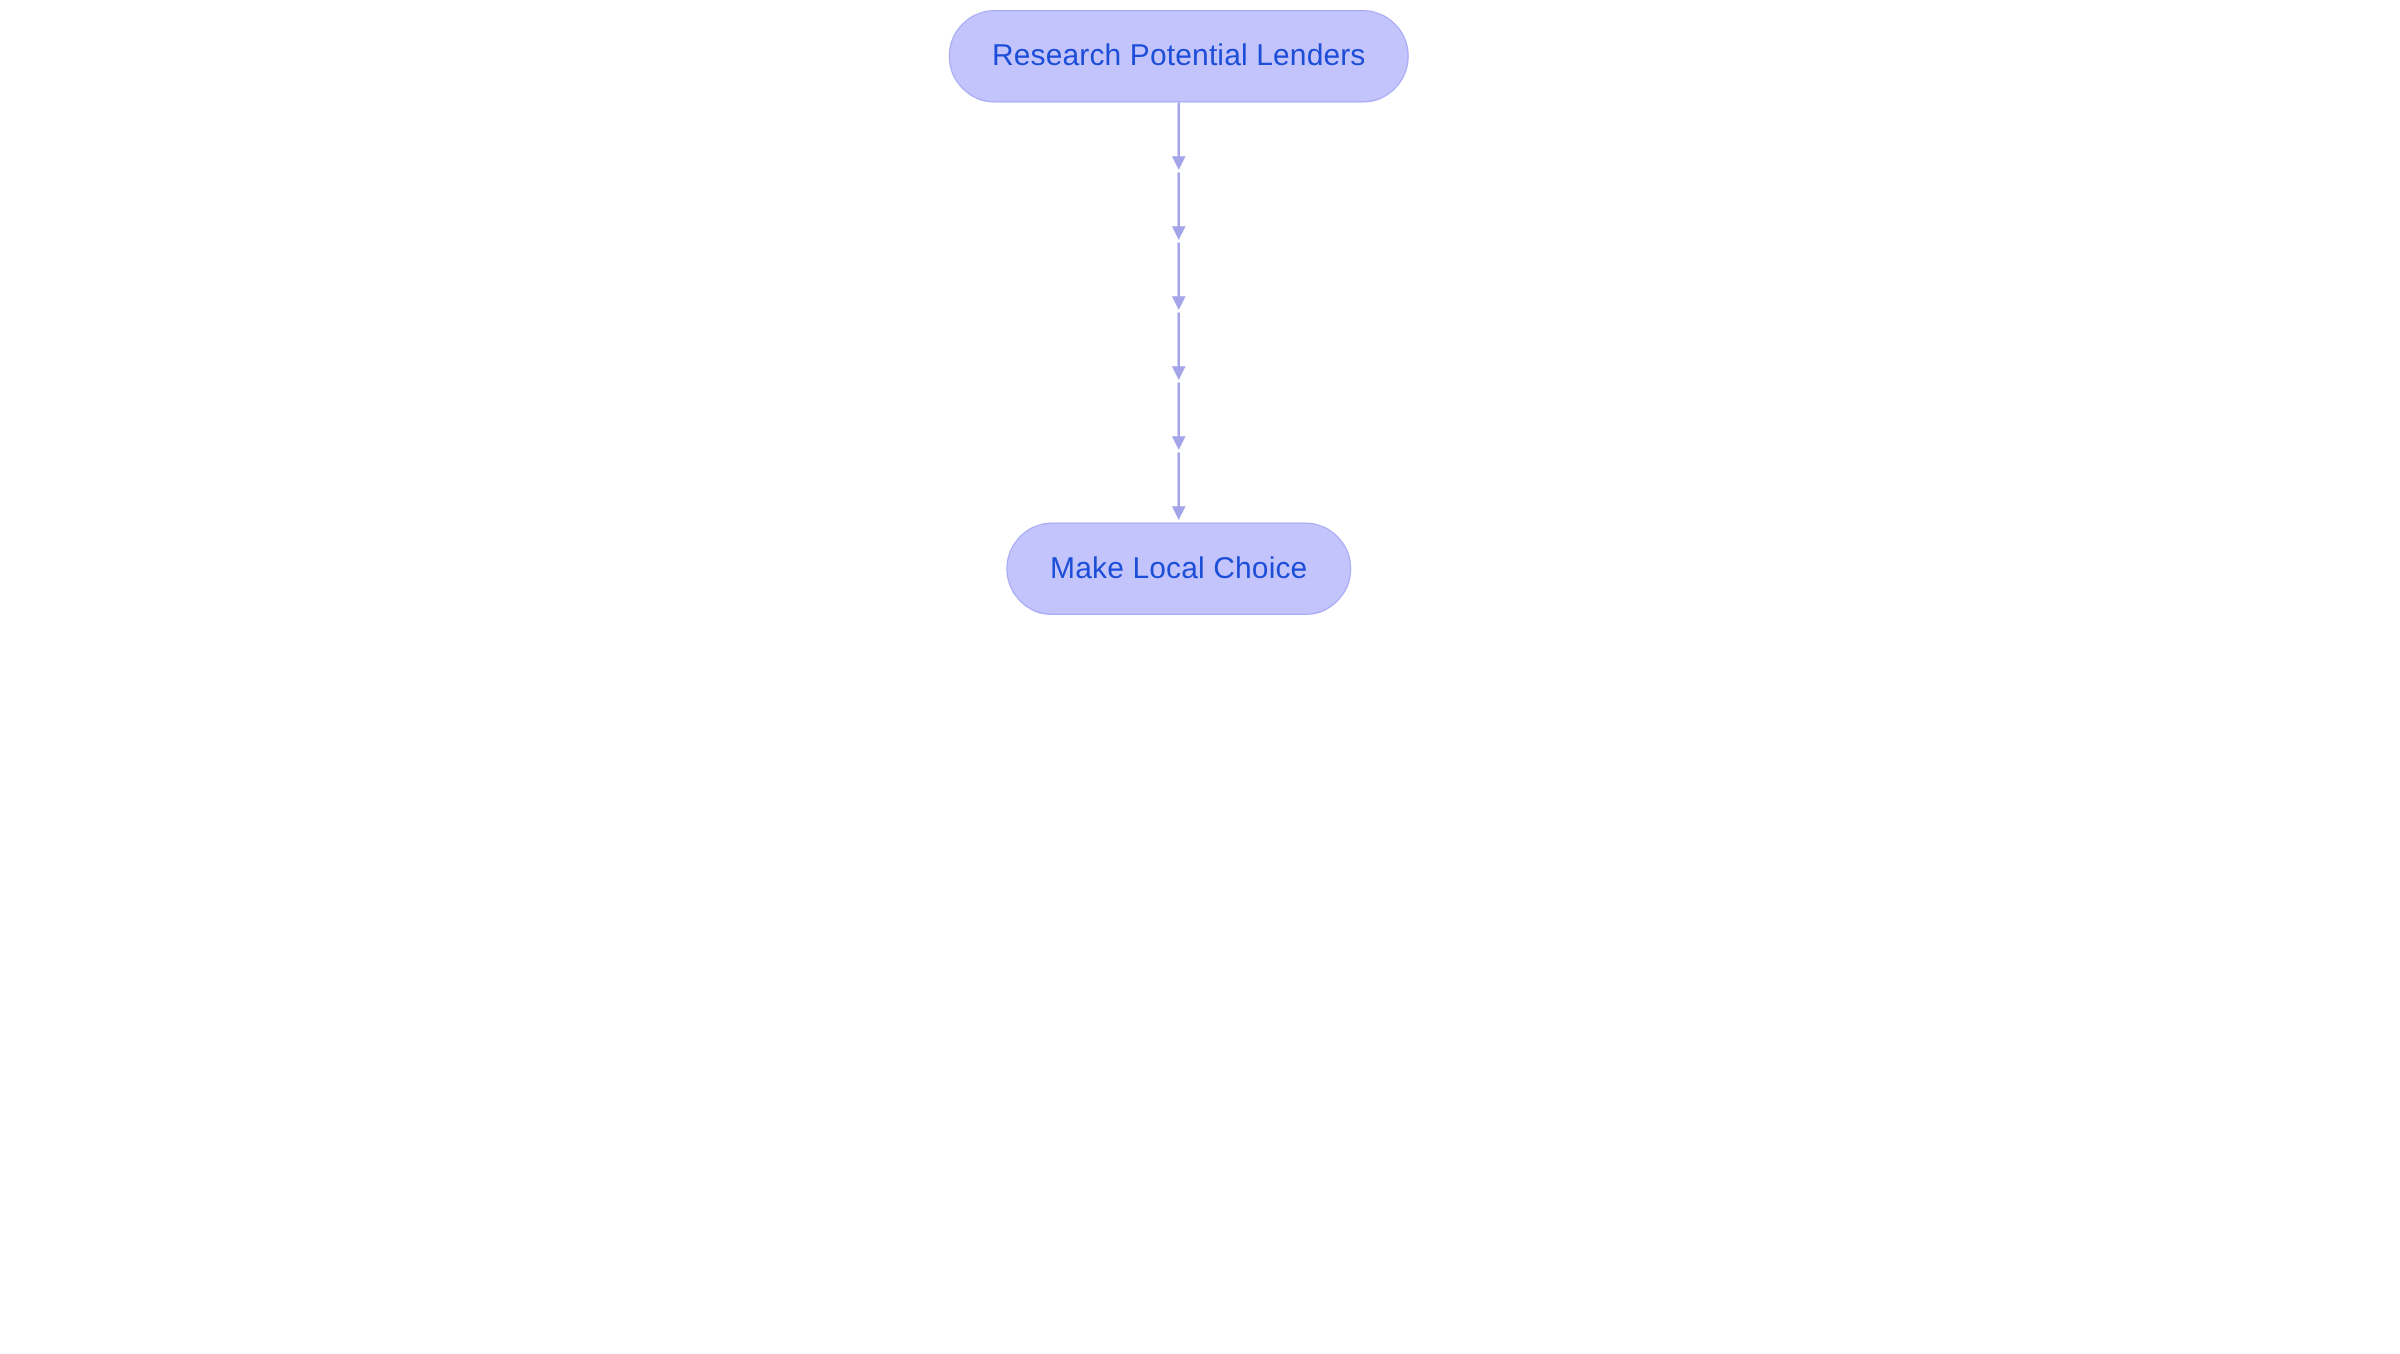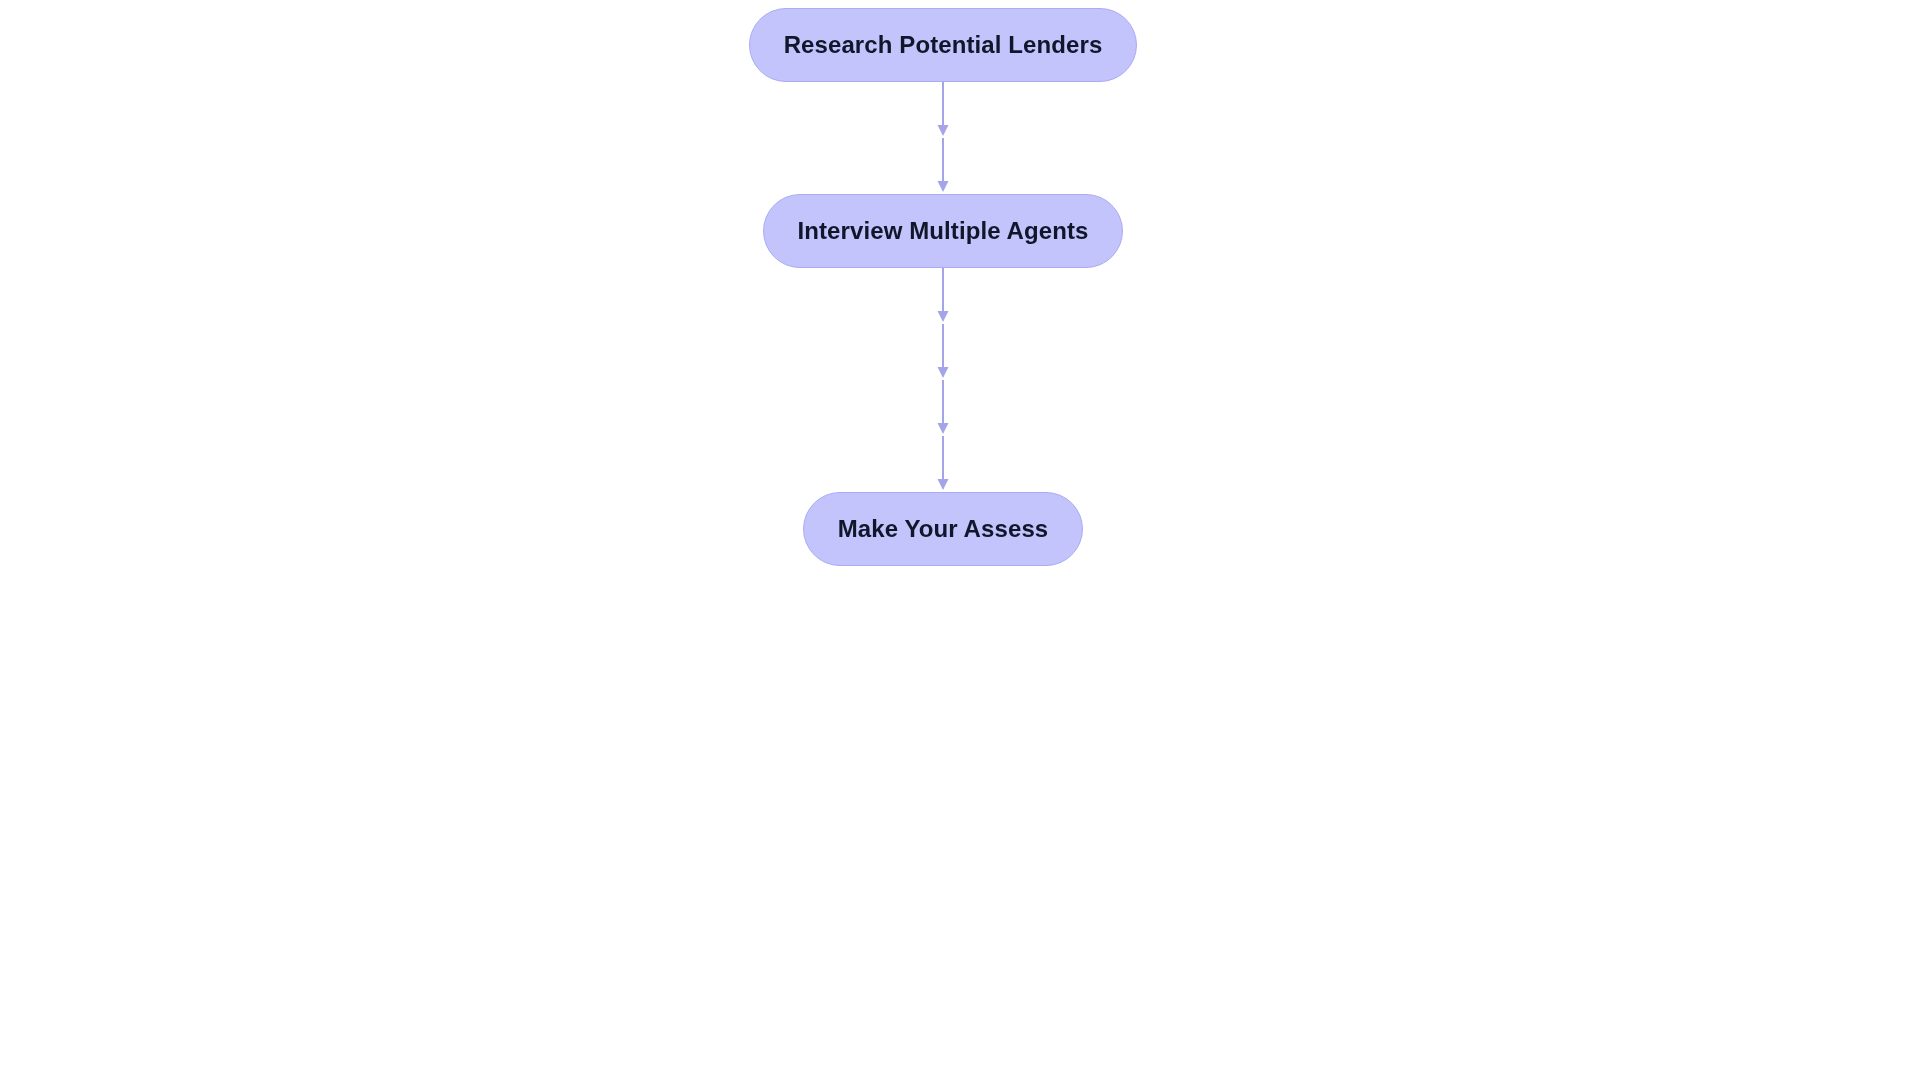--- a/index.html
+++ b/index.html
@@ -21,33 +21,32 @@
     flex-direction: column;
     align-items: center;
     justify-content: flex-start;
     padding-top: 8px;
     box-sizing: border-box;
   }
   .node {
     background: #c3c4fc;
     border: 1px solid #a9abf5;
     border-radius: 40px;
-    color: #0f172a;
+    color: #1d4ed8;
     display: flex;
     align-items: center;
     justify-content: center;
     box-sizing: border-box;
     height: 74px;
     padding: 0 34px;
     font-size: 24px;
     letter-spacing: 0.1px;
     white-space: nowrap;
     position: relative;
     left: -17px;
-    font-weight: bold;
   }
   .node-label {
     line-height: 1;
   }
   .connector {
     position: relative;
     left: -17px;
     width: 22px;
     height: 56px;
     display: flex;
@@ -76,23 +75,20 @@
   </div>
 
 
   <div class="connector">
     <svg width="22" height="56" viewBox="0 0 22 56" aria-hidden="true">
       <line x1="11" y1="0" x2="11" y2="45" stroke="#a3a5e8" stroke-width="2"></line>
       <polygon points="11,54 5.5,43 16.5,43" fill="#a3a5e8"></polygon>
     </svg>
   </div>
 
-  <div class="node">
-    <span class="node-label">Interview Multiple Agents</span>
-  </div>
 
   <div class="connector">
     <svg width="22" height="56" viewBox="0 0 22 56" aria-hidden="true">
       <line x1="11" y1="0" x2="11" y2="45" stroke="#a3a5e8" stroke-width="2"></line>
       <polygon points="11,54 5.5,43 16.5,43" fill="#a3a5e8"></polygon>
     </svg>
   </div>
 
 
   <div class="connector">
@@ -112,16 +108,16 @@
 
 
   <div class="connector">
     <svg width="22" height="56" viewBox="0 0 22 56" aria-hidden="true">
       <line x1="11" y1="0" x2="11" y2="45" stroke="#a3a5e8" stroke-width="2"></line>
       <polygon points="11,54 5.5,43 16.5,43" fill="#a3a5e8"></polygon>
     </svg>
   </div>
 
   <div class="node">
-    <span class="node-label">Make Your Assess</span>
+    <span class="node-label">Make Local Choice</span>
   </div>
 
 </div>
 
 </body></html>

